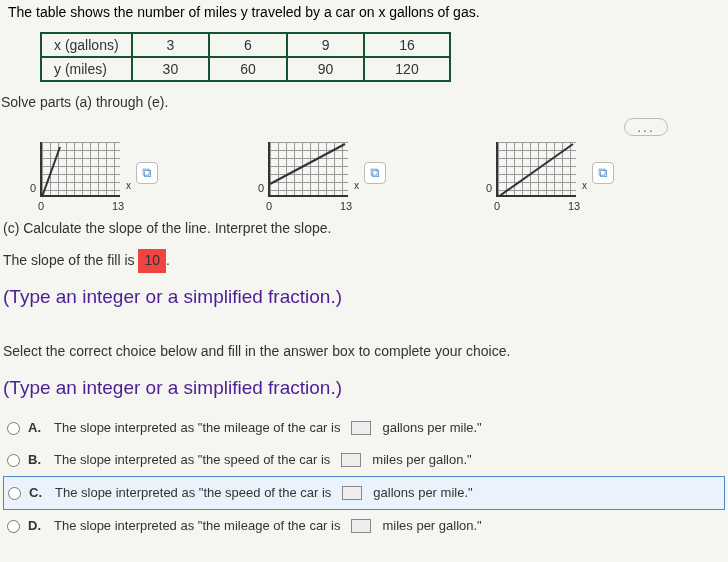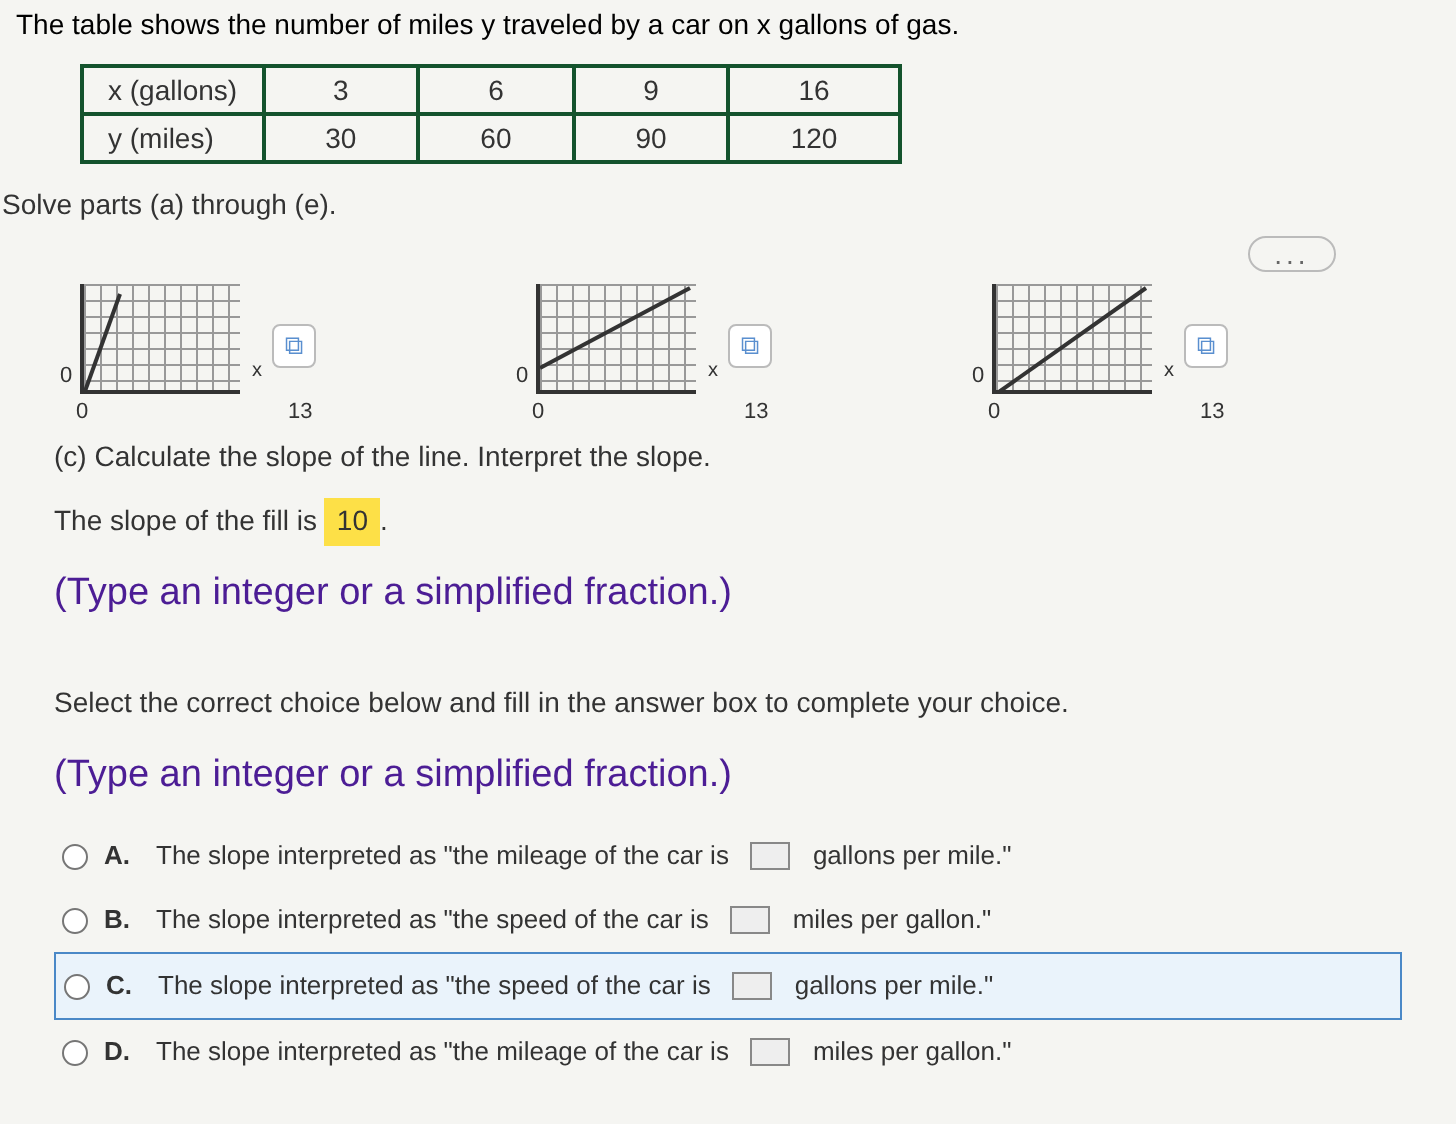--- a/index.html
+++ b/index.html
@@ -57,45 +57,45 @@
       border-left: 2px solid #333;
       border-bottom: 2px solid #333;
     }
     .graph-labels {
       position: relative;
       width: 90px;
       font-size: 11px;
     }
     .graph-labels .ylabel { position: absolute; left: -10px; top: 40px; }
     .graph-labels .xlabel-0 { position: absolute; left: -2px; top: 58px; }
-    .graph-labels .xlabel-13 { position: absolute; left: 72px; top: 58px; margin-left: 32px; }
+    .graph-labels .xlabel-13 { position: absolute; left: 72px; top: 58px; }
     .graph-labels .x-axis-label { position: absolute; left: 86px; top: 38px; font-size: 10px; }
     .expand-btn {
       border: 1px solid #bbb;
       border-radius: 4px;
       width: 22px;
       height: 22px;
       background: #fff;
       display: flex;
       align-items: center;
       justify-content: center;
       font-size: 13px;
       color: #5a8fcf;
       cursor: pointer;
       margin-top: 20px;
     }
     .content {
-      padding: 10px 27px;
+      padding: 10px 3px;
       font-size: 14px;
       line-height: 1.7;
     }
     .content p { margin-bottom: 8px; }
     .answer-box {
       display: inline-block;
-      background: #fde047;
+      background: #ef4444;
       padding: 0 6px;
       font-weight: normal;
     }
     .instruction { font-size: 19px; color: #4c1d95; }
     .choices { margin-top: 8px; }
     .choice-row {
       display: flex;
       align-items: center;
       gap: 8px;
       padding: 5px 4px;

